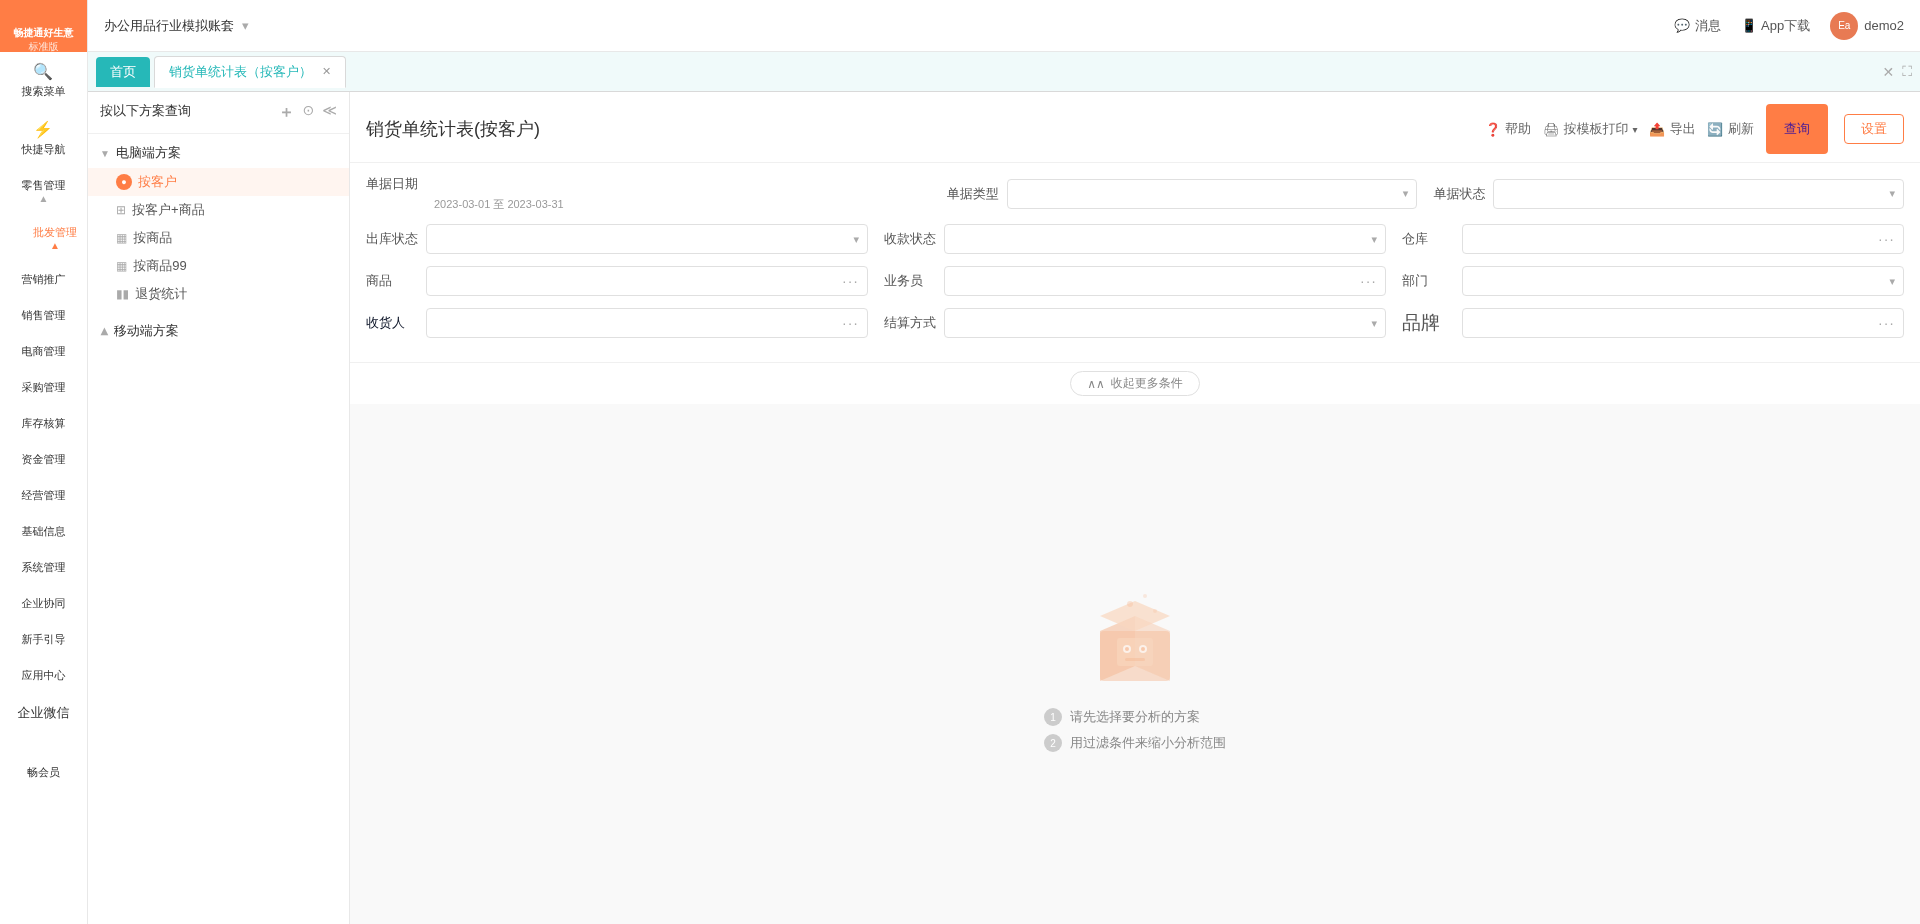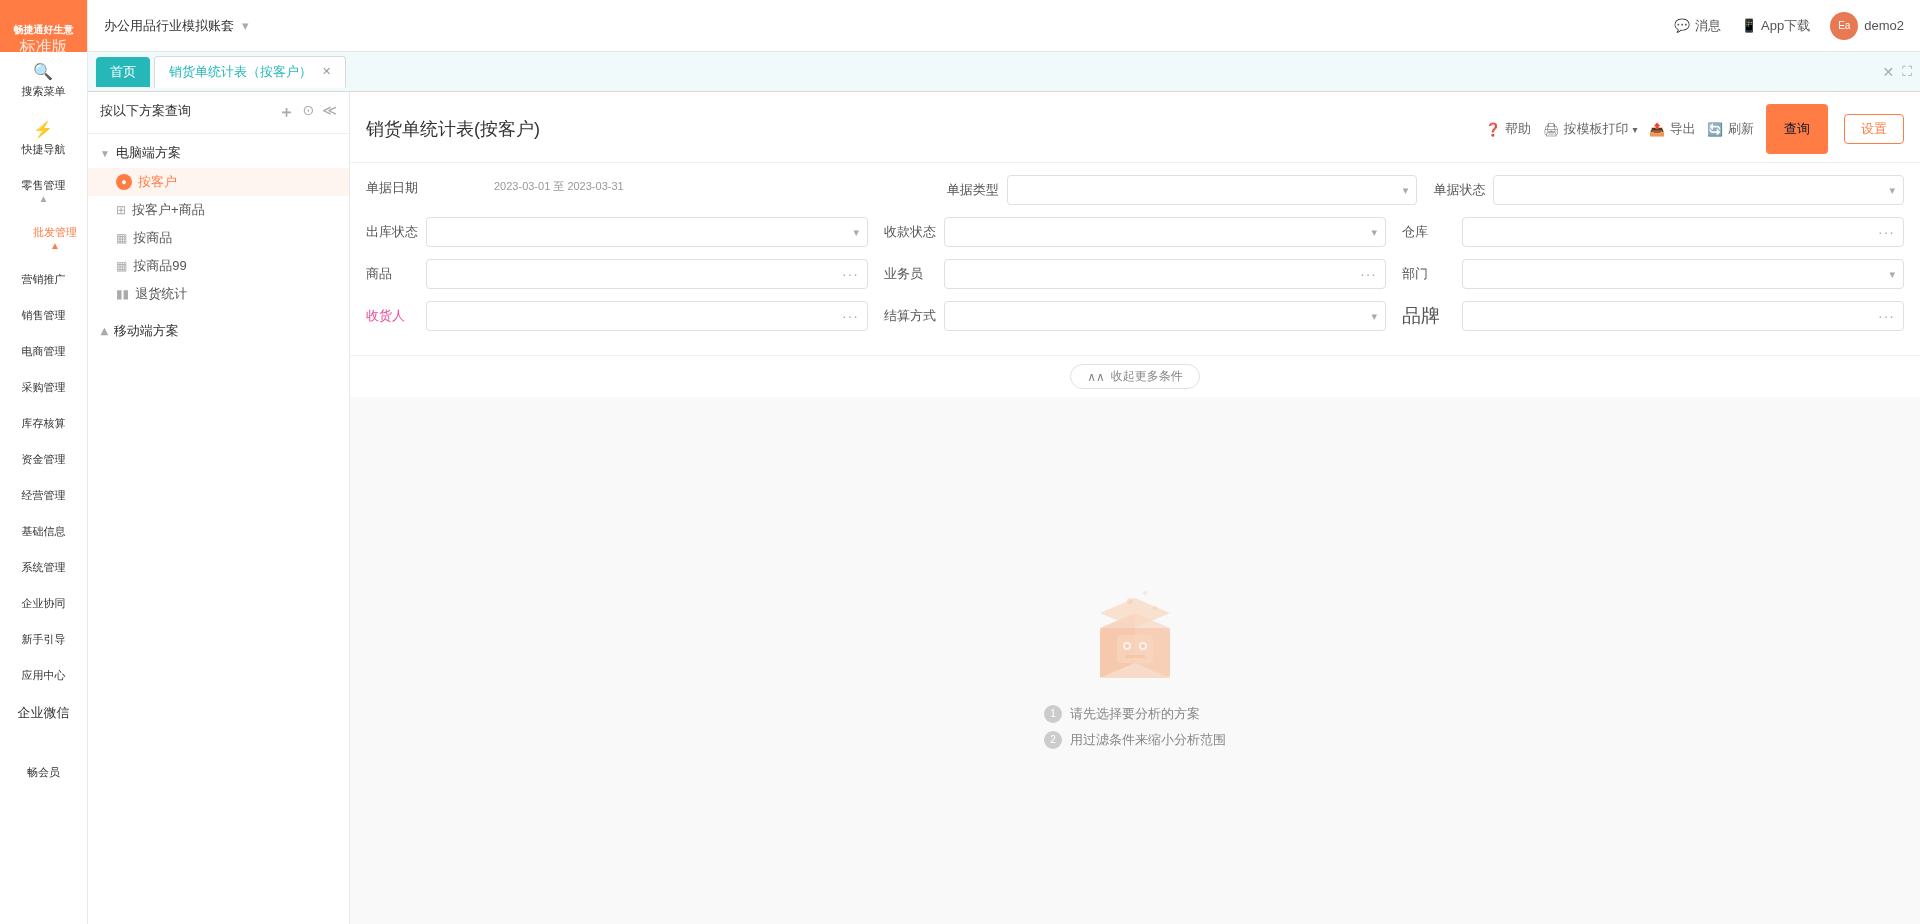--- a/index.html
+++ b/index.html
@@ -44,21 +44,21 @@
     .tree-child { padding: 5px 12px 5px 28px; cursor: pointer; font-size: 13px; color: #555; display: flex; align-items: center; gap: 6px; }
     .tree-child.active { color: #ff7d45; background: #fff5f0; }
     .orange-dot { width: 20px; height: 20px; border-radius: 50%; background: #ff7d45; color: #fff; font-size: 10px; display: flex; align-items: center; justify-content: center; }
 
     
     .right-panel { flex: 1; display: flex; flex-direction: column; overflow: hidden; background: #fff; }
 
     
     .page-title-bar { display: flex; align-items: center; justify-content: space-between; padding: 12px 16px 8px 16px; border-bottom: 1px solid #f0f0f0; background: #fff; flex-shrink: 0; }
     .page-title { font-size: 18px; font-weight: 500; color: #333; }
-    .btn-primary { background: #ff7d45; color: #0f172a; border: none; padding: 16px 18px; border-radius: 4px; cursor: pointer; font-size: 13px; }
+    .btn-primary { background: #ff7d45; color: #4c1d95; border: none; padding: 16px 18px; border-radius: 4px; cursor: pointer; font-size: 13px; }
     .btn-settings { background: #fff; color: #ff7d45; border: 1px solid #ff7d45; padding: 5px 16px; border-radius: 4px; cursor: pointer; font-size: 13px; margin-left: 4px; }
 
     
     .filter-area { padding: 12px 16px; background: #fff; flex-shrink: 0; }
     .filter-row { display: flex; align-items: center; margin-bottom: 12px; gap: 0; }
     .filter-select { flex: 1; border: 1px solid #e0e0e0; border-radius: 4px; padding: 5px 8px; font-size: 13px; color: #333; background: #fff; min-height: 30px; display: flex; align-items: center; justify-content: space-between; position: relative; }
     .filter-select .placeholder { color: #bbb; }
     .filter-select .arrow { color: #aaa; font-size: 11px; }
     .filter-select .dots { color: #aaa; font-size: 14px; letter-spacing: 1px; }
     .date-btns { display: flex; gap: 4px; align-items: center; }
@@ -74,21 +74,21 @@
     .empty-hints { display: flex; flex-direction: column; gap: 8px; }
     .empty-hint { display: flex; align-items: center; gap: 8px; font-size: 13px; color: #888; }
     .hint-num { width: 18px; height: 18px; border-radius: 50%; background: #ccc; color: #fff; font-size: 10px; display: flex; align-items: center; justify-content: center; flex-shrink: 0; }
   </style>
 </head>
 <body>
 
 <div class="sidebar">
   <div class="sidebar-logo">
     <div class="sidebar-logo-text" style="font-size:10px;text-align:center;line-height:1.4;margin-top:28px;">畅捷通好生意</div>
-    <div class="sidebar-logo-sub" style="font-size:16px;color:rgba(255,255,255,0.8);">标准版</div>
+    <div class="sidebar-logo-sub" style="font-size:10px;color:rgba(255,255,255,0.8);">标准版</div>
   </div>
   <div class="sidebar-item">
     <div class="icon">🔍</div>
     <span style="font-size:11px;">搜索菜单</span>
   </div>
   <div class="sidebar-item">
     <div class="icon">⚡</div>
     <span style="font-size:11px;">快捷导航</span>
   </div>
   <div class="sidebar-item">
@@ -259,21 +259,21 @@
           </span>
           <button class="btn-primary">查询</button>
           <button class="btn-settings">设置</button>
         </div>
       </div>
 
       <div class="filter-area">
 
         <div class="filter-row">
 
-          <div style="display:flex;align-items:flex-start;flex:1.2;margin-right:16px;flex-direction:row;">
+          <div style="display:flex;align-items:flex-start;flex:1.2;margin-right:16px;flex-direction:column;">
             <div style="display:flex;align-items:center;gap:8px;margin-bottom:4px;">
               <span style="color:#555;font-size:13px;min-width:60px;">单据日期</span>
             </div>
             <div style="display:flex;align-items:center;margin-left:68px;">
               <span style="font-size:11px;color:#999;">2023-03-01 至 2023-03-31</span>
             </div>
           </div>
 
           <div style="display:flex;align-items:center;flex:1;margin-right:16px;">
             <span style="min-width:60px;color:#555;font-size:13px;flex-shrink:0;">单据类型</span>
@@ -335,21 +335,21 @@
             <span style="min-width:60px;color:#555;font-size:13px;flex-shrink:0;">部门</span>
             <div class="filter-select" style="flex:1;">
               <span class="placeholder"></span>
               <span class="arrow">▾</span>
             </div>
           </div>
         </div>
 
         <div class="filter-row">
           <div style="display:flex;align-items:center;flex:1;margin-right:16px;">
-            <span style="min-width:60px;color:#ec4899;font-size:13px;flex-shrink:0;">收货人</span>
+            <span style="min-width:60px;color:#0f172a;font-size:13px;flex-shrink:0;">收货人</span>
             <div class="filter-select" style="flex:1;">
               <span class="placeholder"></span>
               <span class="dots">···</span>
             </div>
           </div>
           <div style="display:flex;align-items:center;flex:1;margin-right:16px;">
             <span style="min-width:60px;color:#555;font-size:13px;flex-shrink:0;">结算方式</span>
             <div class="filter-select" style="flex:1;">
               <span class="placeholder"></span>
               <span class="arrow">▾</span>

